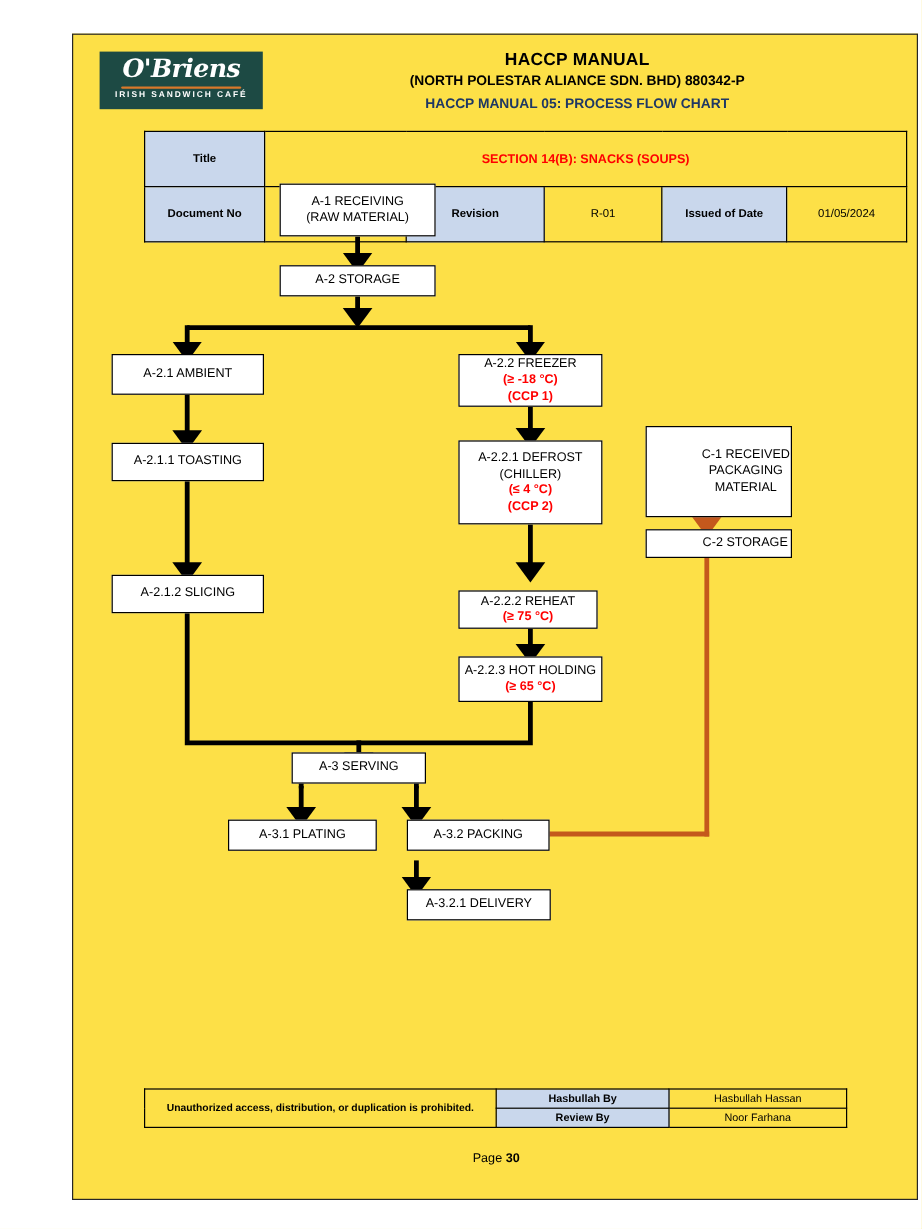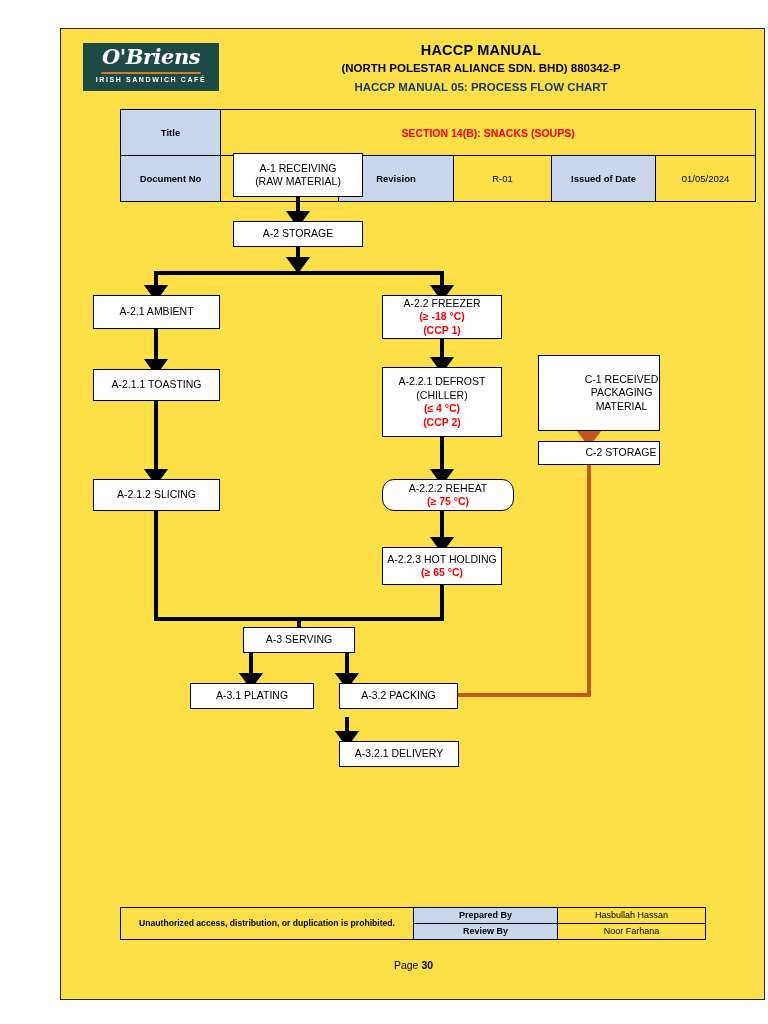--- a/index.html
+++ b/index.html
@@ -231,21 +231,21 @@
       <span class="r">(CCP 1)</span>
     </div>
 
     <div class="nodebox" style="left:321px;top:338px;width:120px;height:70px;">
       <span>A-2.2.1 DEFROST</span>
       <span>(CHILLER)</span>
       <span class="r">(≤ 4 °C)</span>
       <span class="r">(CCP 2)</span>
     </div>
 
-    <div class="nodebox" style="left:321px;top:450px;width:132px;height:32px;border-radius:12px;">
+    <div class="nodebox" style="left:321px;top:463px;width:116px;height:32px;">
       <span>A-2.2.2 REHEAT</span>
       <span class="r">(≥  75 °C)</span>
     </div>
 
     <div class="nodebox" style="left:321px;top:518px;width:120px;height:38px;">
       <span>A-2.2.3 HOT HOLDING</span>
       <span class="r">(≥  65 °C)</span>
     </div>
 
     <div class="nodebox" style="left:477px;top:326px;width:122px;height:76px;padding-left:45px;">
@@ -278,21 +278,21 @@
 
   <table class="foot">
     <colgroup>
       <col style="width:293px">
         <col style="width:144px">
         <col style="width:148px">
     </colgroup>
     <tbody>
       <tr>
         <td class="note" rowspan="2">Unauthorized access, distribution, or duplication is prohibited.</td>
-        <td class="lbl">Prepared By</td>
+        <td class="lbl">Hasbullah By</td>
         <td>Hasbullah Hassan</td>
       </tr>
       <tr>
         <td class="lbl">Review By</td>
         <td>Noor Farhana</td>
       </tr>
     </tbody>
   </table>
 
   <div class="pageno">

